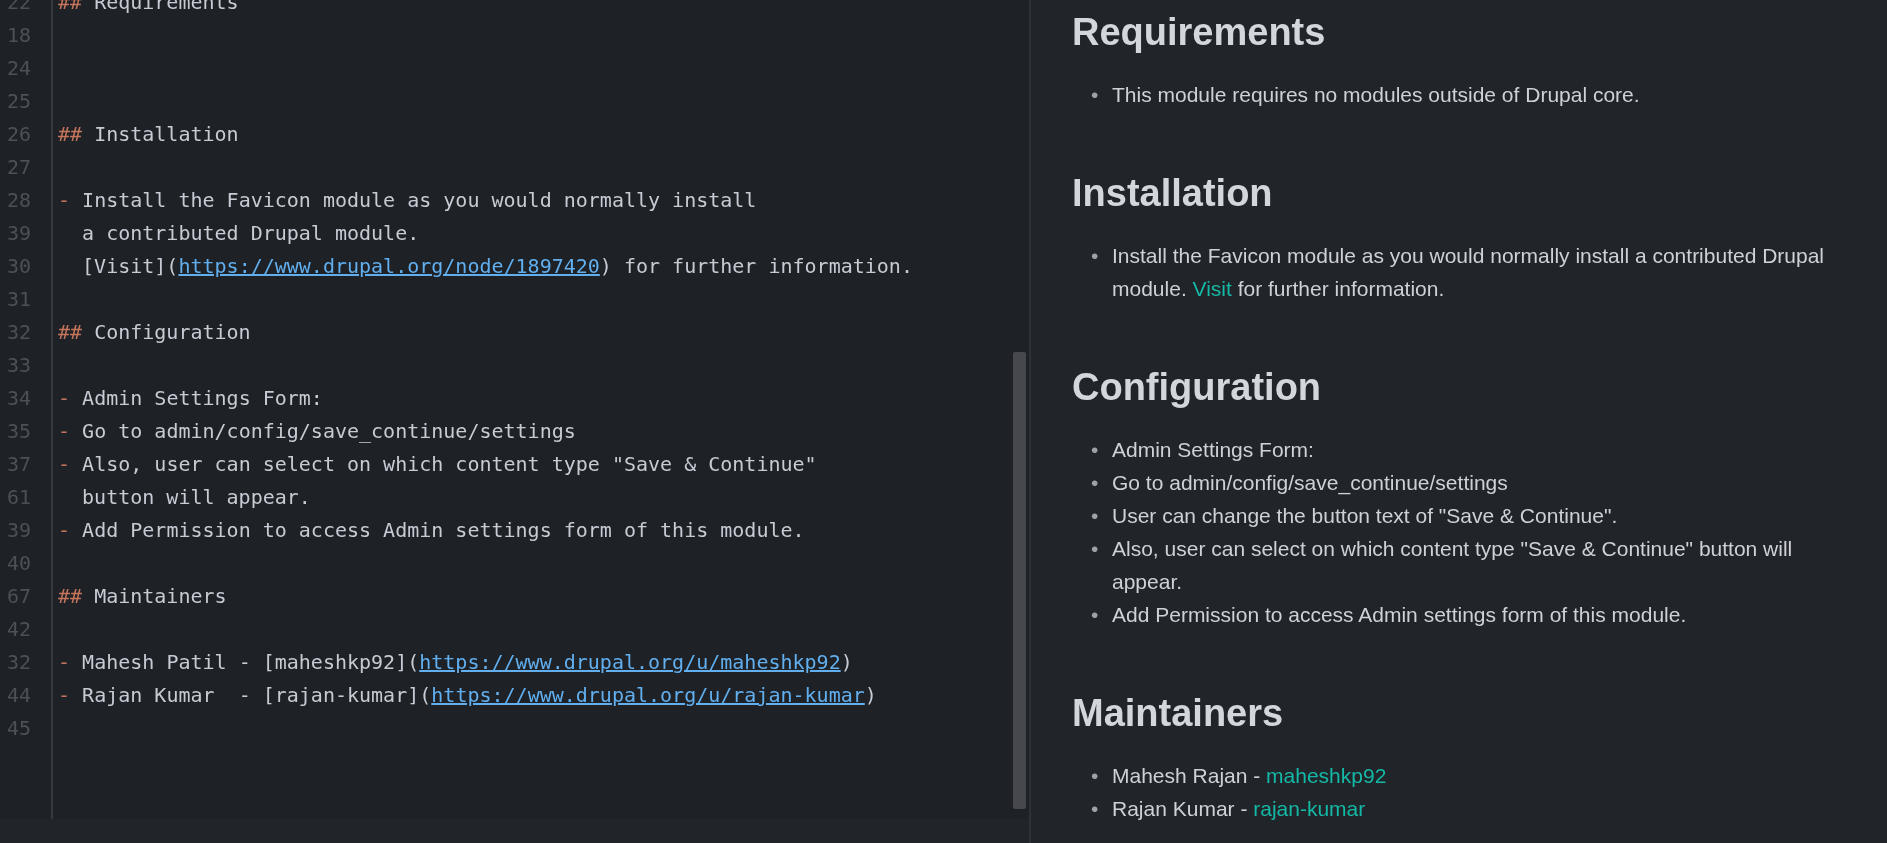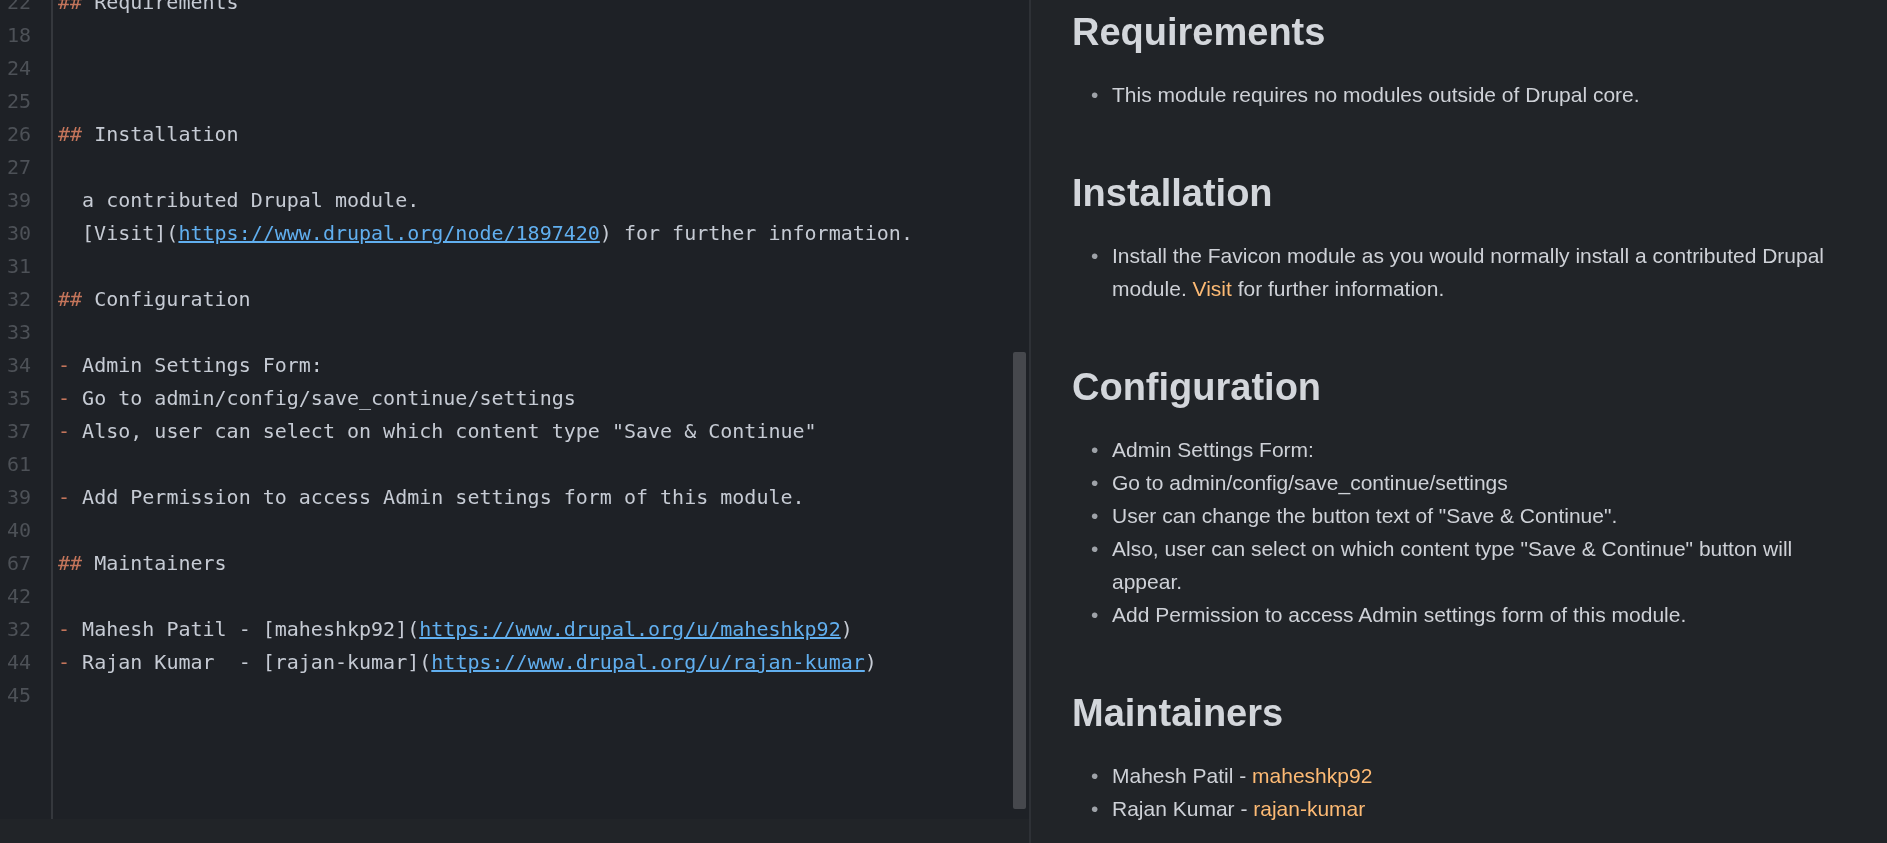--- a/index.html
+++ b/index.html
@@ -56,43 +56,44 @@
   .preview-content h2 {
     font-size:38px; line-height:48px; font-weight:bold;
     color:#d3d6db; margin:58px 0 22px 0;
   }
   .preview-content h2:first-child { margin-top:0; }
   .preview-content ul { margin:0; padding:0 0 0 40px; list-style:none; }
   .preview-content li { position:relative; }
   .preview-content li .bullet {
     position:absolute; left:-21px; top:0; color:#9ea2a8;
   }
-  .pv-link { color:#fdba74; cursor:pointer; }
+  .pv-link { color:#14b8a6; cursor:pointer; }
 </style>
 </head>
 <body>
 
 <div class="editor-pane">
   <div class="gutter-sep"></div>
   <div class="code-lines">
       <div class="code-row"><div class="gutter-num">22</div><div class="code-text"><span class="tok-punct">## </span><span class="tok-text">Requirements</span></div></div>
       <div class="code-row"><div class="gutter-num">18</div><div class="code-text"></div></div>
       <div class="code-row"><div class="gutter-num">24</div></div>
       <div class="code-row"><div class="gutter-num">25</div><div class="code-text"></div></div>
       <div class="code-row"><div class="gutter-num">26</div><div class="code-text"><span class="tok-punct">## </span><span class="tok-text">Installation</span></div></div>
       <div class="code-row"><div class="gutter-num">27</div><div class="code-text"></div></div>
+      <div class="code-row"><div class="gutter-num">28</div><div class="code-text"><span class="tok-punct">- </span><span class="tok-text">Install the Favicon module as you would normally install</span></div></div>
       <div class="code-row"><div class="gutter-num">39</div><div class="code-text"><span class="tok-text">  a contributed Drupal module.</span></div></div>
       <div class="code-row"><div class="gutter-num">30</div><div class="code-text"><span class="tok-text">  [Visit](</span><span class="tok-link">https://www.drupal.org/node/1897420</span><span class="tok-text">) for further information.</span></div></div>
       <div class="code-row"><div class="gutter-num">31</div><div class="code-text"></div></div>
       <div class="code-row"><div class="gutter-num">32</div><div class="code-text"><span class="tok-punct">## </span><span class="tok-text">Configuration</span></div></div>
       <div class="code-row"><div class="gutter-num">33</div><div class="code-text"></div></div>
       <div class="code-row"><div class="gutter-num">34</div><div class="code-text"><span class="tok-punct">- </span><span class="tok-text">Admin Settings Form:</span></div></div>
       <div class="code-row"><div class="gutter-num">35</div><div class="code-text"><span class="tok-punct">- </span><span class="tok-text">Go to admin/config/save_continue/settings</span></div></div>
       <div class="code-row"><div class="gutter-num">37</div><div class="code-text"><span class="tok-punct">- </span><span class="tok-text">Also, user can select on which content type "Save &amp; Continue"</span></div></div>
-      <div class="code-row"><div class="gutter-num">61</div></div>
+      <div class="code-row"><div class="gutter-num">61</div><div class="code-text"><span class="tok-text">  button will appear.</span></div></div>
       <div class="code-row"><div class="gutter-num">39</div><div class="code-text"><span class="tok-punct">- </span><span class="tok-text">Add Permission to access Admin settings form of this module.</span></div></div>
       <div class="code-row"><div class="gutter-num">40</div><div class="code-text"></div></div>
       <div class="code-row"><div class="gutter-num">67</div><div class="code-text"><span class="tok-punct">## </span><span class="tok-text">Maintainers</span></div></div>
       <div class="code-row"><div class="gutter-num">42</div><div class="code-text"></div></div>
       <div class="code-row"><div class="gutter-num">32</div><div class="code-text"><span class="tok-punct">- </span><span class="tok-text">Mahesh Patil - [maheshkp92](</span><span class="tok-link">https://www.drupal.org/u/maheshkp92</span><span class="tok-text">)</span></div></div>
       <div class="code-row"><div class="gutter-num">44</div><div class="code-text"><span class="tok-punct">- </span><span class="tok-text">Rajan Kumar  - [rajan-kumar](</span><span class="tok-link">https://www.drupal.org/u/rajan-kumar</span><span class="tok-text">)</span></div></div>
       <div class="code-row"><div class="gutter-num">45</div><div class="code-text"></div></div>
     </div>
   <div class="scrollbar-thumb"></div>
 </div>
@@ -112,17 +113,17 @@
       <h2>Configuration</h2>
       <ul>
         <li><span class="bullet">•</span><span>Admin Settings Form:</span></li>
         <li><span class="bullet">•</span><span>Go to admin/config/save_continue/settings</span></li>
         <li><span class="bullet">•</span><span>User can change the button text of "Save &amp; Continue".</span></li>
         <li><span class="bullet">•</span><span>Also, user can select on which content type "Save &amp; Continue" button will appear.</span></li>
         <li><span class="bullet">•</span><span>Add Permission to access Admin settings form of this module.</span></li>
       </ul>
       <h2>Maintainers</h2>
       <ul>
-        <li><span class="bullet">•</span><span>Mahesh Patil - </span><span class="pv-link">maheshkp92</span></li>
+        <li><span class="bullet">•</span><span>Mahesh Rajan - </span><span class="pv-link">maheshkp92</span></li>
         <li><span class="bullet">•</span><span>Rajan Kumar - </span><span class="pv-link">rajan-kumar</span></li>
       </ul>
     </div>
 </div>
 
 </body></html>

